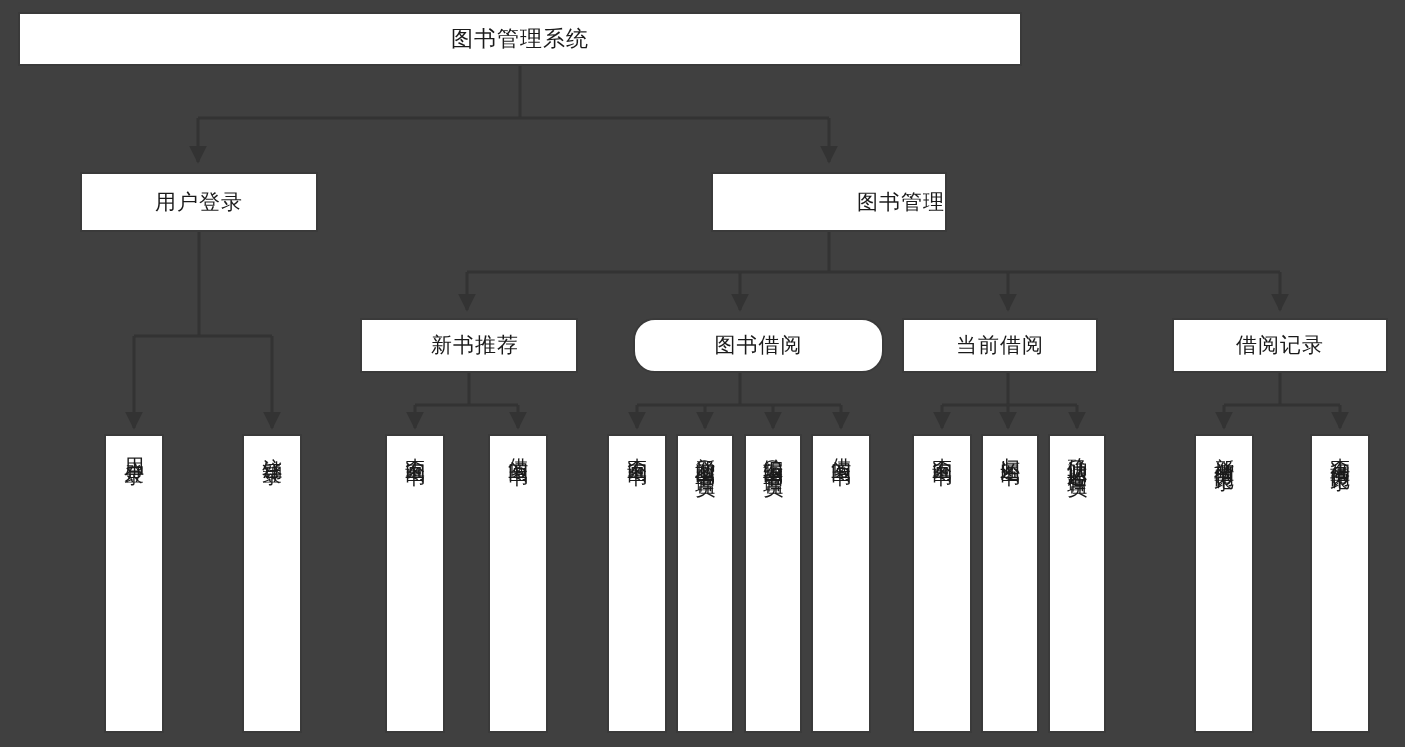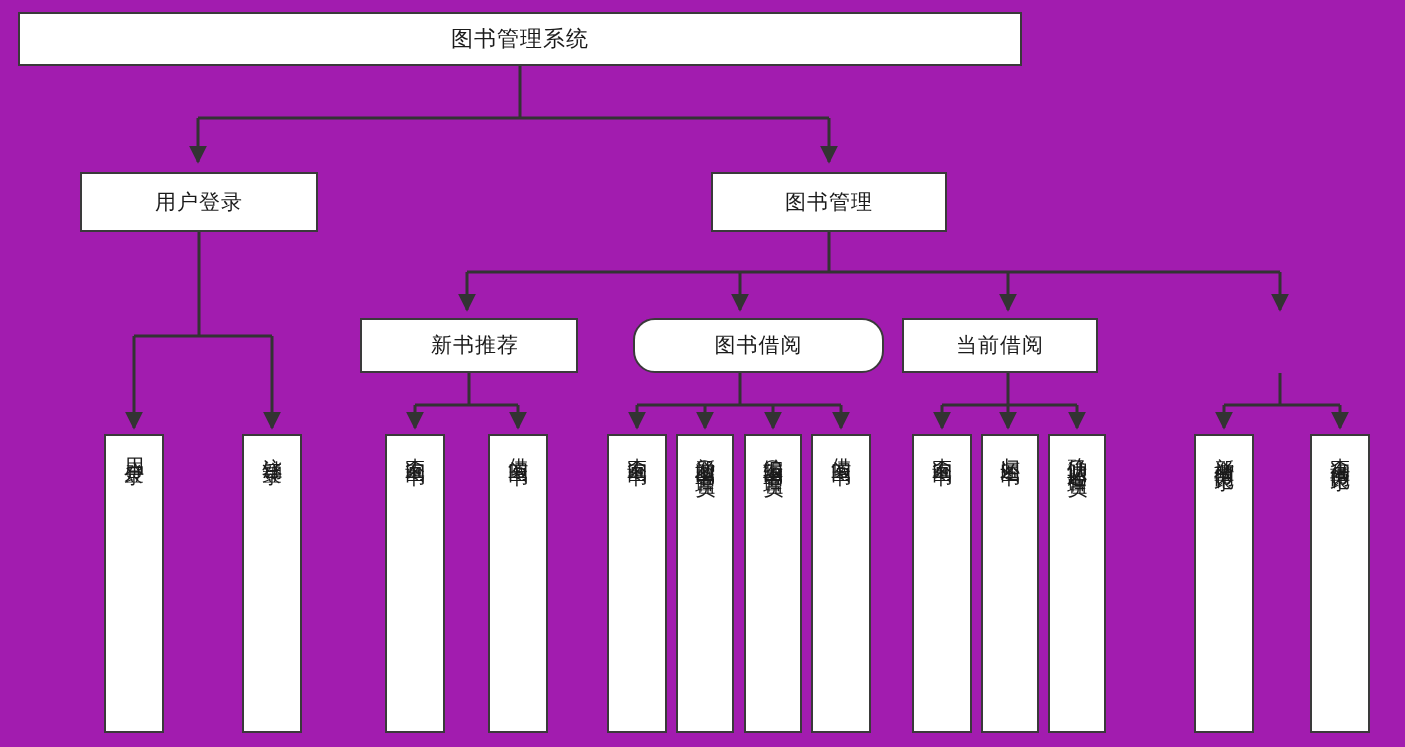--- a/index.html
+++ b/index.html
@@ -7,21 +7,21 @@
     padding: 0;
     background: #ffffff;
   }
   body {
     font-family: "Liberation Sans", "DejaVu Sans", sans-serif;
   }
   #canvas {
     position: relative;
     width: 1405px;
     height: 747px;
-    background: #a21caf;
+    background: #404040;
     overflow: hidden;
   }
   #wires {
     position: absolute;
     left: 0;
     top: 0;
     width: 1405px;
     height: 747px;
     pointer-events: none;
   }
@@ -122,32 +122,35 @@
     </g>
   </svg>
 
   <div class="node root" style="left:18px; top:12px; width:1004px; height:54px;">
     <span>图书管理系统</span>
   </div>
 
   <div class="node h" style="left:80px; top:172px; width:238px; height:60px;">
     <span>用户登录</span>
   </div>
-  <div class="node h" style="left:711px; top:172px; width:236px; height:60px;">
+  <div class="node h" style="left:711px; top:172px; width:236px; height:60px;justify-content:flex-end;">
     <span>图书管理</span>
   </div>
 
   <div class="node h" style="left:360px; top:318px; width:218px; height:55px;padding-left:12px;">
     <span>新书推荐</span>
   </div>
   <div class="node h" style="left:633px; top:318px; width:251px; height:55px;border-radius:22px;">
     <span>图书借阅</span>
   </div>
   <div class="node h" style="left:902px; top:318px; width:196px; height:55px;">
     <span>当前借阅</span>
+  </div>
+  <div class="node h" style="left:1172px; top:318px; width:216px; height:55px;">
+    <span>借阅记录</span>
   </div>
 
   <div class="node v" style="left:104px; top:434px; width:60px; height:299px;">
     <span class="vtext">用户登录</span>
   </div>
   <div class="node v" style="left:242px; top:434px; width:60px; height:299px;">
     <span class="vtext">注销登录</span>
   </div>
 
   <div class="node v" style="left:385px; top:434px; width:60px; height:299px;">

